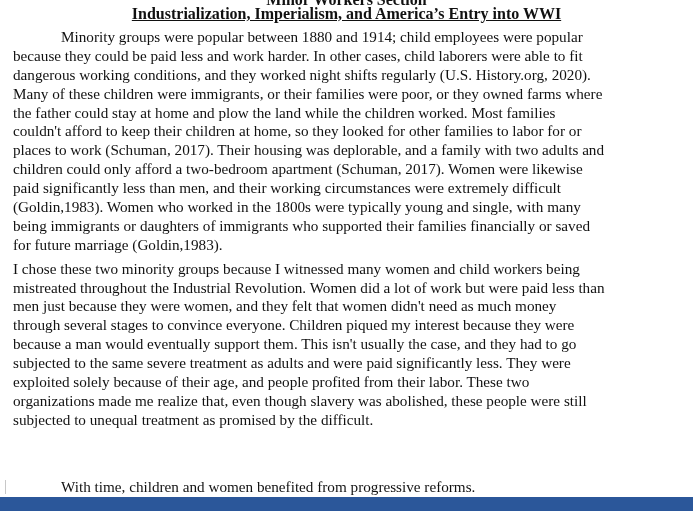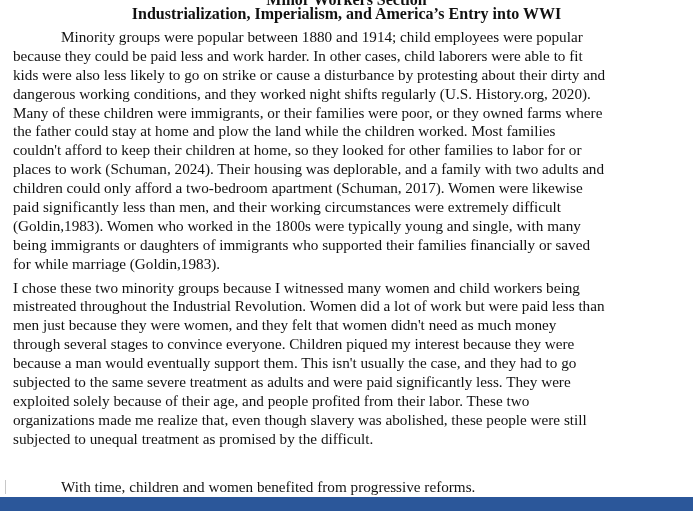--- a/index.html
+++ b/index.html
@@ -12,21 +12,21 @@
     .page {
       position: absolute; left: 0; top: 0; width: 693px; height: 496px;
       background: #fff;
     }
     .cut-title {
       position: absolute; top: -9px; left: 0; width: 693px; text-align: center;
       font-weight: bold; font-size: 16px; line-height: 18px; color: #111;
     }
     .title {
       position: absolute; top: 5px; left: 0; width: 693px; text-align: center;
-      font-weight: bold; font-size: 16px; line-height: 18px; color: #111;
+      font-weight: bold; font-size: 16px; line-height: 18px; color: #111; text-decoration: underline;
     }
     .body-text {
       position: absolute; left: 13px; top: 21px; width: 680px;
       font-size: 15.2px; line-height: 18.9px; margin-top: 7px;
     }
     .line { white-space: nowrap; height: 18.9px; }
     .indent { padding-left: 48px; }
     .para-gap { height: 5px; }
     .last-para {
       position: absolute; left: 61px; top: 462px;
@@ -44,31 +44,30 @@
 <body>
 
 <div class="page">
   <div class="cut-title">Minor Workers Section</div>
   <div class="title">Industrialization, Imperialism, and America’s Entry into WWI</div>
 
   <div class="body-text">
     <div>
       <div class="line indent">Minority groups were popular between 1880 and 1914; child employees were popular</div>
       <div class="line">because they could be paid less and work harder. In other cases, child laborers were able to fit</div>
-      <div class="line">kids were also less likely to go on strike or cause a disturbance by protesting about their dirty and</div>
       <div class="line">dangerous working conditions, and they worked night shifts regularly (U.S. History.org, 2020).</div>
       <div class="line">Many of these children were immigrants, or their families were poor, or they owned farms where</div>
       <div class="line">the father could stay at home and plow the land while the children worked. Most families</div>
       <div class="line">couldn't afford to keep their children at home, so they looked for other families to labor for or</div>
-      <div class="line">places to work (Schuman, 2024). Their housing was deplorable, and a family with two adults and</div>
+      <div class="line">places to work (Schuman, 2017). Their housing was deplorable, and a family with two adults and</div>
       <div class="line">children could only afford a two-bedroom apartment (Schuman, 2017). Women were likewise</div>
       <div class="line">paid significantly less than men, and their working circumstances were extremely difficult</div>
       <div class="line">(Goldin,1983). Women who worked in the 1800s were typically young and single, with many</div>
       <div class="line">being immigrants or daughters of immigrants who supported their families financially or saved</div>
-      <div class="line">for while marriage (Goldin,1983).</div>
+      <div class="line">for future marriage (Goldin,1983).</div>
     </div>
     <div class="para-gap"></div>
     <div>
       <div class="line">I chose these two minority groups because I witnessed many women and child workers being</div>
       <div class="line">mistreated throughout the Industrial Revolution. Women did a lot of work but were paid less than</div>
       <div class="line">men just because they were women, and they felt that women didn't need as much money</div>
       <div class="line">through several stages to convince everyone. Children piqued my interest because they were</div>
       <div class="line">because a man would eventually support them. This isn't usually the case, and they had to go</div>
       <div class="line">subjected to the same severe treatment as adults and were paid significantly less. They were</div>
       <div class="line">exploited solely because of their age, and people profited from their labor. These two</div>

